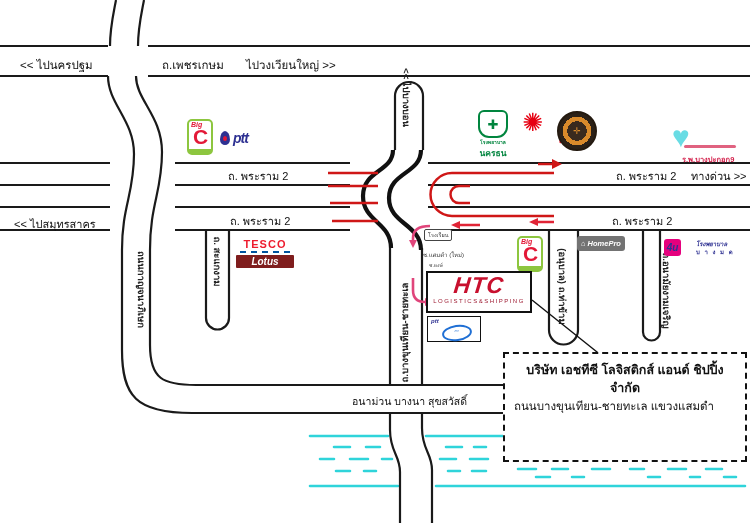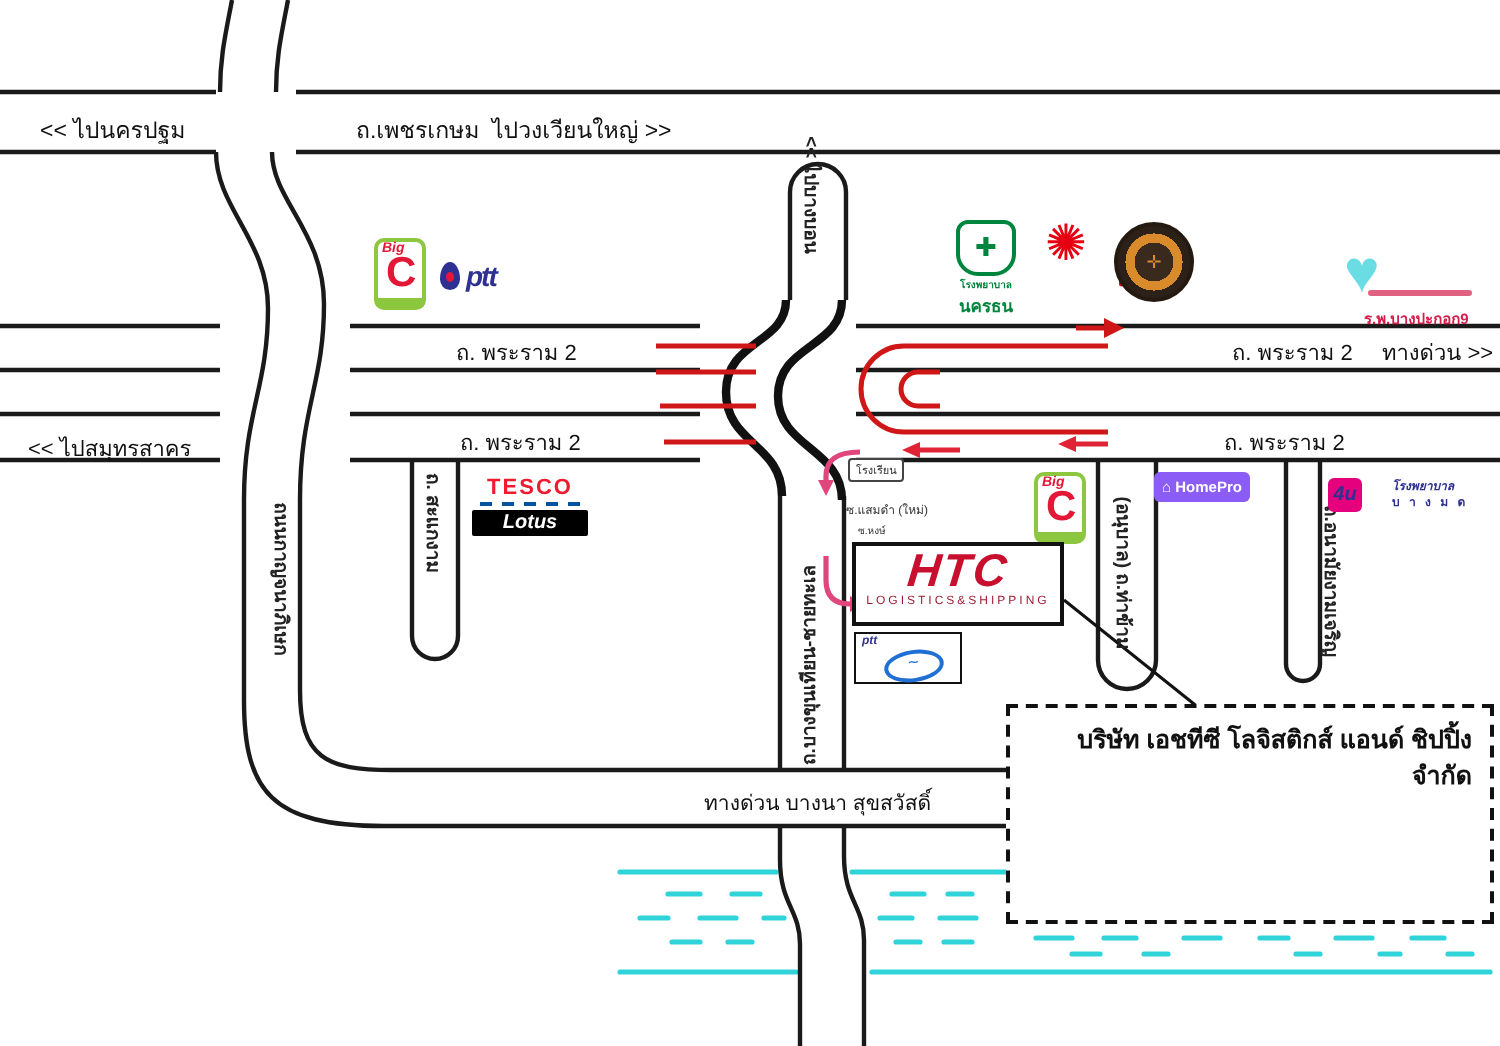--- a/index.html
+++ b/index.html
@@ -26,35 +26,35 @@
   .central .star{font-size:25px;line-height:24px;color:#e60012;}
   .central .nm{font-size:8px;font-weight:bold;color:#e60012;margin-left:48px;}
   .emblem{position:absolute;width:36px;height:36px;border-radius:50%;border:2px solid #241a10;background:radial-gradient(circle,#3a2a1e 0 38%,#d98a2b 38% 56%,#2b2118 56% 100%);display:flex;align-items:center;justify-content:center;color:#d98a2b;font-size:9px;}
   .bangpakok{position:absolute;width:78px;height:36px;}
   .bangpakok .heart{position:absolute;left:0px;top:-6px;font-size:30px;color:#4fd6e0;opacity:.85;}
   .bangpakok .nm{position:absolute;left:10px;top:7px;font-size:7.5px;font-weight:bold;color:#d31f4a;margin-top:20px;}
   .bangpakok .tag{position:absolute;left:12px;top:19px;width:52px;height:3px;border-radius:2px;background:#d31f4a;opacity:.7;}
   .tesco{position:absolute;width:58px;text-align:center;}
   .tesco .t1{font-size:11px;font-weight:bold;color:#ee1c2e;letter-spacing:1px;line-height:11px;}
   .tesco .dash{height:0;border-bottom:2px dashed #00539f;margin:1px 4px 2px 4px;}
-  .tesco .t2{background:#000000;color:#fff;font-weight:bold;font-style:italic;font-size:10px;line-height:13px;border-radius:1px;}
-  .homepro{position:absolute;background:#8b5cf6;border-radius:3px;color:#fff;font-weight:bold;font-size:7.5px;line-height:15px;padding:0 4px;}
+  .tesco .t2{background:#7f1d1d;color:#fff;font-weight:bold;font-style:italic;font-size:10px;line-height:13px;border-radius:1px;}
+  .homepro{position:absolute;background:#737373;border-radius:3px;color:#fff;font-weight:bold;font-style:italic;font-size:7.5px;line-height:15px;padding:0 4px;}
   .bangmod{position:absolute;display:flex;align-items:center;gap:15px;}
   .bangmod .badge{width:17px;height:17px;background:#e5007d;border-radius:3px;color:#2e3192;font-weight:bold;font-style:italic;font-size:10px;text-align:center;line-height:17px;}
   .bangmod .l1{font-size:6px;font-weight:bold;font-style:italic;color:#2e3192;line-height:8px;}
   .bangmod .l2{font-size:6px;font-weight:bold;color:#2e3192;letter-spacing:1.5px;line-height:8px;}
   .schoolbox{position:absolute;border:1px solid #444;border-radius:2px;background:#fff;font-size:5.5px;color:#333;padding:1px 3px;}
   .htcbox{position:absolute;left:426px;top:271px;width:106px;height:42px;border:2px solid #111;background:#fff;text-align:center;box-sizing:border-box;}
   .htcword{font-size:23px;font-weight:800;font-style:italic;color:#c8102e;letter-spacing:1px;line-height:25px;transform:skewX(-6deg);}
   .htcsub{font-size:6px;color:#9e1b32;letter-spacing:1.5px;line-height:6px;}
   .pttbox{position:absolute;left:427px;top:316px;width:54px;height:26px;border:1.5px solid #111;background:#fff;box-sizing:border-box;}
   .pttbox .w{position:absolute;left:3px;top:1px;font-size:6px;font-weight:bold;font-style:italic;color:#2e3192;}
   .pttbox .sw{position:absolute;left:14px;top:8px;width:26px;height:12px;border:2px solid #1f6fd4;border-radius:50%;color:#1f6fd4;font-size:9px;line-height:8px;text-align:center;transform:rotate(-8deg);}
   .addrbox{position:absolute;left:503px;top:352px;width:244px;height:110px;border:2.5px dashed #111;background:#fff;box-sizing:border-box;padding:7px 9px;}
-  .addrbox .a1{font-size:12.5px;font-weight:bold;text-align:right;line-height:18px;}
+  .addrbox .a1{font-size:12.5px;font-weight:bold;text-align:center;line-height:18px;}
   .addrbox .a2{font-size:11.5px;line-height:18px;}
 </style>
 </head>
 <body>
 
 <div id="map">
 
   <svg id="roadsvg" width="750" height="523" viewBox="0 0 750 523">
 
     <g stroke="#2fd4da" stroke-width="2.6" fill="none" stroke-linecap="round">
@@ -115,30 +115,30 @@
       <path d="M430,226 C417,226 413,231 413,238 L413,240"></path>
       <path d="M413,278 L413,290 C413,299 418,302 425,302"></path>
     </g>
     <polygon points="409,240 417,240 413,248" fill="#e0457b"></polygon>
     <polygon points="425,298 433,302 425,306" fill="#e0457b"></polygon>
 
     <path d="M532,300 L602,356" stroke="#111" stroke-width="1.5"></path>
   </svg>
 
   <div class="lab" style="left:20px;top:56px;font-size:11.5px;">&lt;&lt; ไปนครปฐม</div>
-  <div class="lab" style="left:178px;top:56px;font-size:11.5px;">ถ.เพชรเกษม</div>
+  <div class="lab" style="left:162px;top:56px;font-size:11.5px;">ถ.เพชรเกษม</div>
   <div class="lab" style="left:246px;top:56px;font-size:11.5px;">ไปวงเวียนใหญ่ &gt;&gt;</div>
 
   <div class="lab" style="left:228px;top:167px;">ถ. พระราม 2</div>
   <div class="lab" style="left:616px;top:167px;">ถ. พระราม 2</div>
   <div class="lab" style="left:691px;top:167px;">ทางด่วน &gt;&gt;</div>
   <div class="lab" style="left:230px;top:212px;">ถ. พระราม 2</div>
   <div class="lab" style="left:612px;top:212px;">ถ. พระราม 2</div>
   <div class="lab" style="left:14px;top:215px;">&lt;&lt; ไปสมุทรสาคร</div>
-  <div class="lab" style="left:352px;top:393px;font-size:10.5px;">ทางด่วน บางนา สุขสวัสดิ์</div>
+  <div class="lab" style="left:352px;top:393px;font-size:10.5px;">อนาม่วน บางนา สุขสวัสดิ์</div>
 
   <div class="vlab" style="left:364px;top:90px;width:84px;transform:rotate(90deg);">&lt;&lt; ไปบางบอน</div>
   <div class="vlab" style="left:86px;top:282px;width:110px;transform:rotate(90deg);">ถนนกาญจนาภิเษก</div>
   <div class="vlab" style="left:185px;top:254px;width:64px;transform:rotate(90deg);">ถ. สะแกงาม</div>
   <div class="vlab" style="left:345px;top:325px;width:118px;transform:rotate(-90deg);">ถ.บางขุนเทียน-ชายทะเล</div>
   <div class="vlab" style="left:510px;top:279px;width:104px;transform:rotate(90deg);">(อนุบาล) ถ.ท่าข้าม</div>
   <div class="vlab" style="left:616px;top:283px;width:100px;transform:rotate(90deg);">ถ.อนามัยงามเจริญ</div>
 
   <div class="bigc" style="left:187px;top:119px;">
     <span class="b">Big</span>
@@ -196,15 +196,16 @@
     <div class="htcsub">LOGISTICS&amp;SHIPPING</div>
   </div>
 
   <div class="pttbox">
     <span class="w">ptt</span>
     <span class="sw">~</span>
   </div>
 
   <div class="addrbox">
     <div class="a1">บริษัท เอชทีซี โลจิสติกส์ แอนด์ ชิปปิ้ง จำกัด</div>
+    <div class="a2">ถนนบางขุนเทียน-ชายทะเล แขวงแสมดำ</div>
   </div>
 
 </div>
 
 </body></html>

